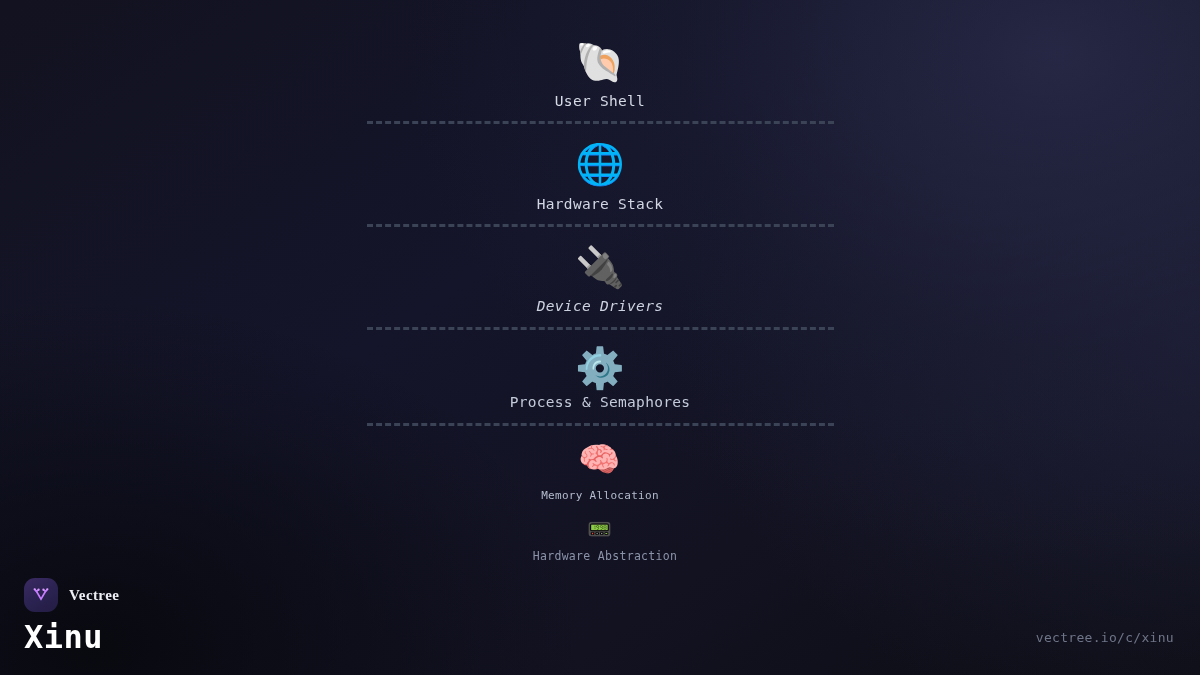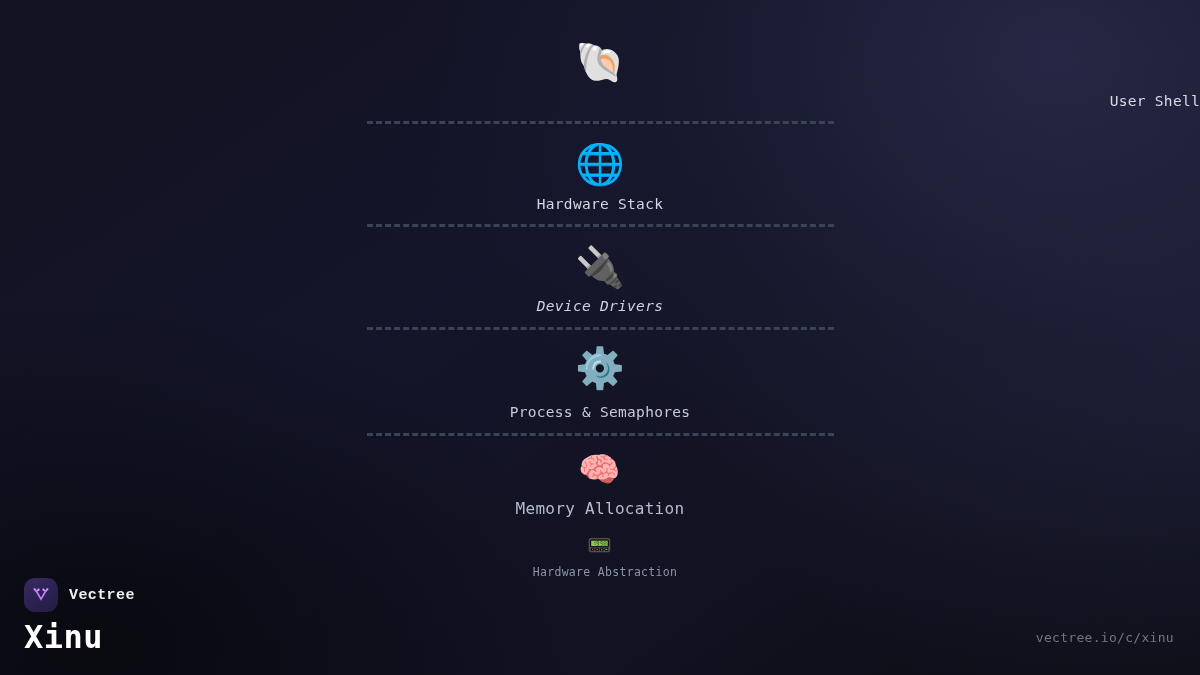--- a/index.html
+++ b/index.html
@@ -45,29 +45,29 @@
     white-space:nowrap;
   }
   .sep {
     width:467px;
     margin:0 auto;
     height:0;
     border-top:3px dashed #3b4356;
   }
   
   .L0 .layer-icon { font-size:40px; }
-  .L0 .layer-label{ font-size:14.5px; color:#d6dbe6;text-align:right; }
+  .L0 .layer-label{ font-size:14.5px; color:#d6dbe6; }
   .L1 .layer-icon { font-size:40px; }
   .L1 .layer-label{ font-size:14.5px; color:#d2d7e3; }
   .L2 .layer-icon { font-size:40px; }
   .L2 .layer-label{ font-size:14.5px; color:#ccd2df; }
   .L3 .layer-icon { font-size:40px; }
   .L3 .layer-label{ font-size:14.5px; color:#c4cbda; }
   .L4 .layer-icon { font-size:34px; }
-  .L4 .layer-label{ font-size:16px; color:#b4bccd; }
+  .L4 .layer-label{ font-size:11px; color:#b4bccd; }
   .L5 .layer-icon { font-size:20px; }
   .L5 .layer-label{ font-size:11.5px; color:#8b93a8;padding-left:10px; }
 
   
   #brand {
     position:absolute;
     left:24px; bottom:22px;
   }
   #brand-row {
     display:flex;
@@ -76,21 +76,21 @@
     margin-bottom:9px;
   }
   #brand-logo {
     width:34px; height:34px;
     border-radius:11px;
     background:linear-gradient(150deg,#3b2a63 0%,#2a2250 55%,#241d44 100%);
     display:flex; align-items:center; justify-content:center;
     flex:none;
   }
   #brand-name {
-    font-family:Liberation Mono, monospace;
+    font-family:Liberation Serif, serif;
     font-size:15px; font-weight:bold;
     color:#eceef4;
     letter-spacing:0.4px;
   }
   #brand-title {
     font-family:"DejaVu Sans Mono","Liberation Mono",monospace;
     font-size:32px; font-weight:bold;
     color:#ffffff;
     letter-spacing:0.5px;
     line-height:1;
@@ -125,21 +125,21 @@
     <div class="sep" style="margin-top:12px;"></div>
 
     <div class="layer L2" style="padding-top:20px;">
       <span class="layer-icon">🔌</span>
       <span class="layer-label" style="margin-top:11px;font-style:italic;">Device Drivers</span>
     </div>
     <div class="sep" style="margin-top:13px;"></div>
 
     <div class="layer L3" style="padding-top:18px;">
       <span class="layer-icon">⚙️</span>
-      <span class="layer-label" style="margin-top:16px;">Process &amp; Semaphores</span>
+      <span class="layer-label" style="margin-top:6px;">Process &amp; Semaphores</span>
     </div>
     <div class="sep" style="margin-top:13px;"></div>
 
     <div class="layer L4" style="padding-top:16px;">
       <span class="layer-icon">🧠</span>
       <span class="layer-label" style="margin-top:13px;">Memory Allocation</span>
     </div>
 
     <div class="layer L5" style="padding-top:17px;">
       <span class="layer-icon">📟</span>

